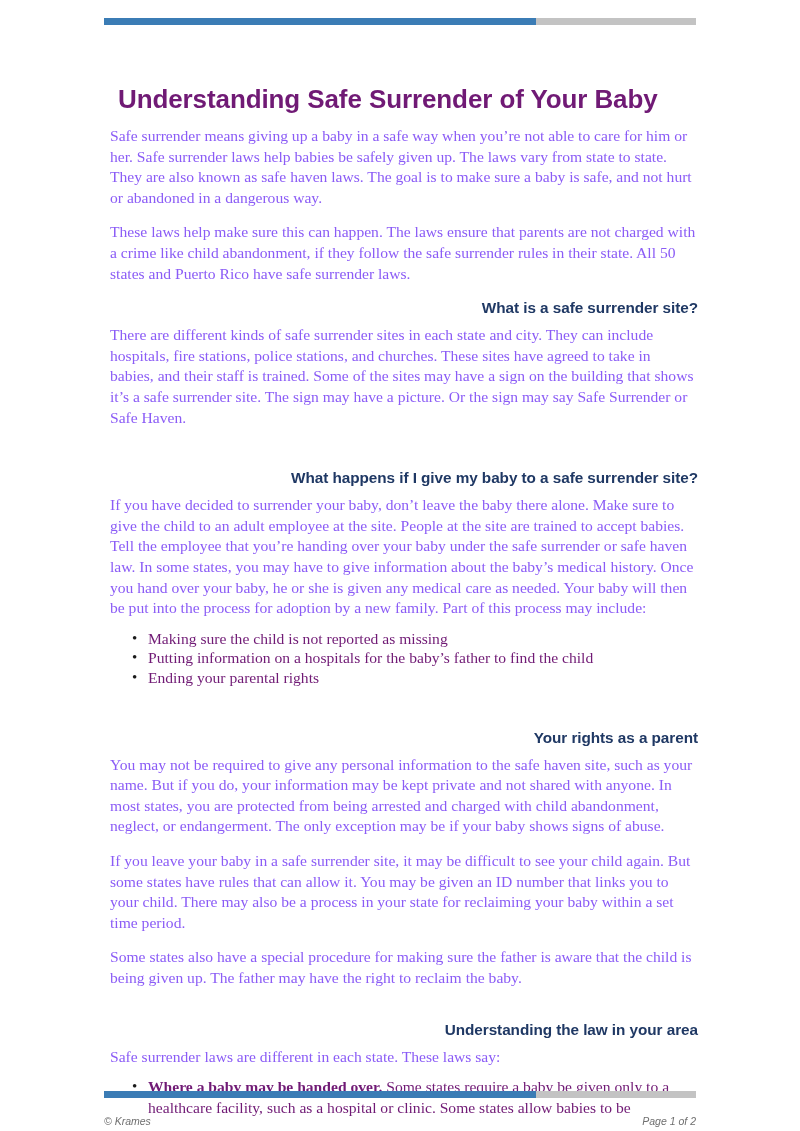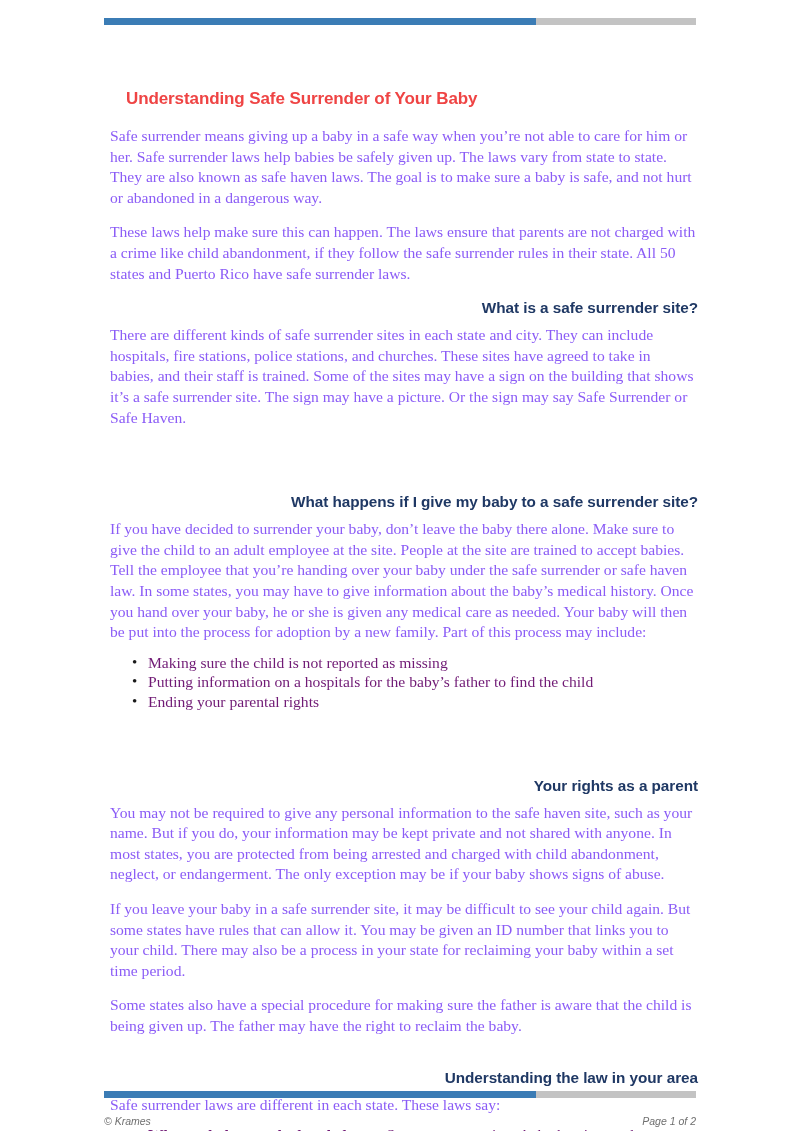--- a/index.html
+++ b/index.html
@@ -51,40 +51,40 @@
   
   .content {
     position: absolute;
     left: 110px;
     top: 86px;
     width: 588px;
   }
 
   h1.doc-title {
     font-family: "Liberation Sans", "DejaVu Sans", sans-serif;
-    font-size: 17px;
+    font-size: 26px;
     line-height: 26px;
     font-weight: bold;
-    color: #ef4444;
-    margin: 0 0 14px 16px;
+    color: #701a75;
+    margin: 0 0 14px 8px;
     letter-spacing: -0.1px;
   }
 
   h2.section-head {
     font-family: "Liberation Sans", "DejaVu Sans", sans-serif;
     font-size: 15.3px;
     line-height: 20px;
     font-weight: bold;
     color: #1f3864;
     margin: 14px 0 7px 0;
     letter-spacing: -0.05px;
     text-align: right;
   }
   h2.section-head.spaced-top { margin-top: 31px; }
-  h2.section-head.spaced-top-lg { margin-top: 64px; }
+  h2.section-head.spaced-top-lg { margin-top: 40px; }
 
   p.body-text {
     font-size: 15.6px;
     line-height: 20.6px;
     margin: 0 0 14px 0;
     text-align: left;
     color: #8b5cf6;
   }
   p.body-text.tight { margin-bottom: 10px; }
 

